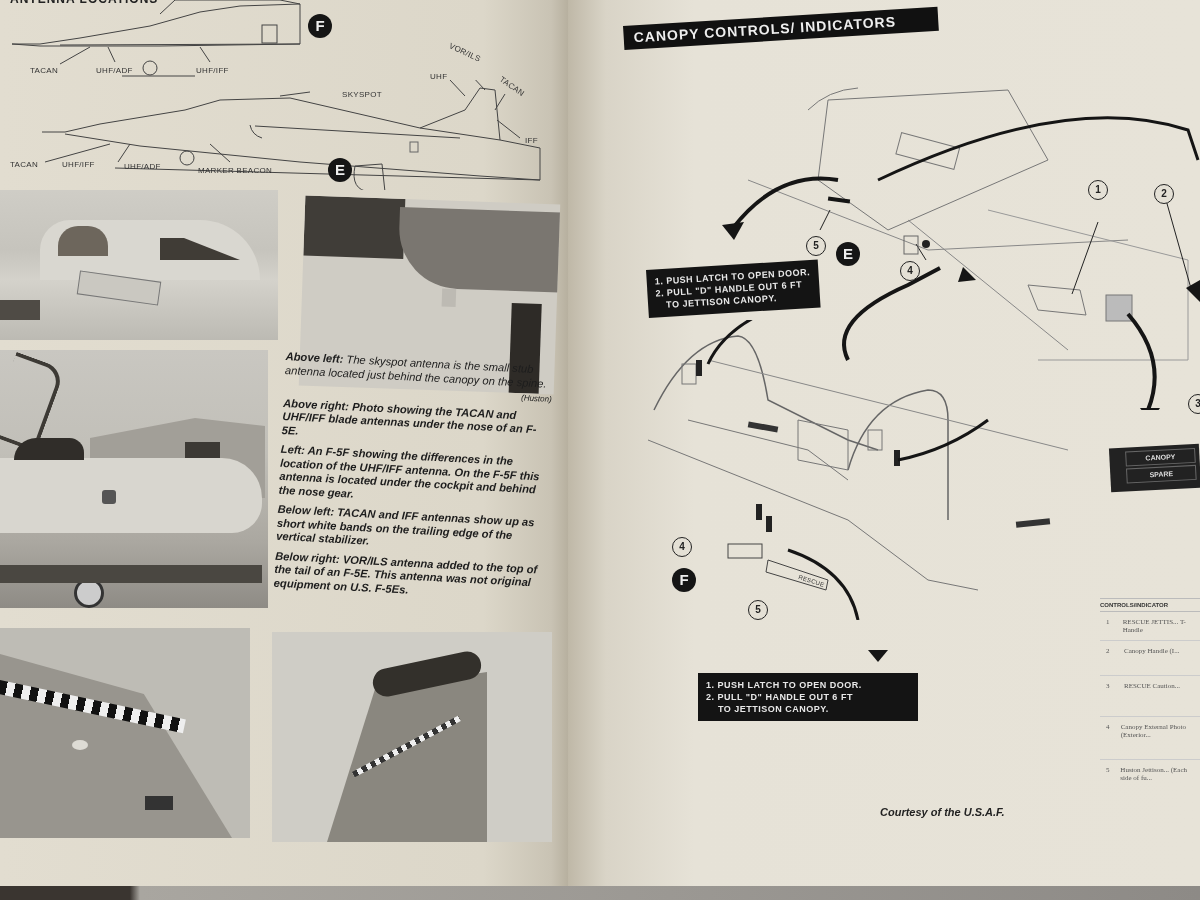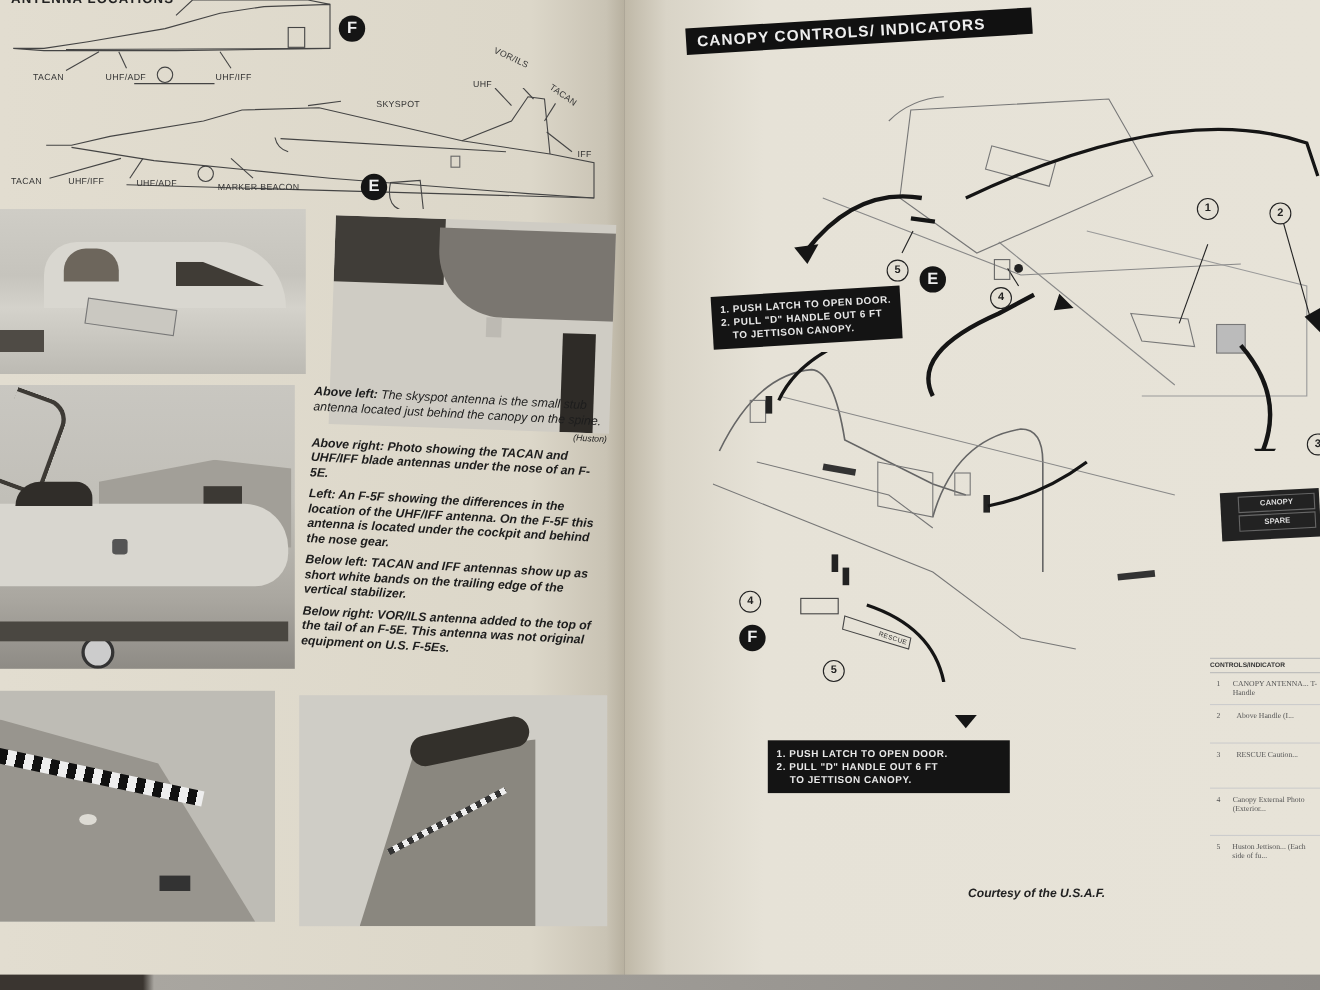--- a/index.html
+++ b/index.html
@@ -205,25 +205,25 @@
   <div class="instr" style="left:130px;top:673px;width:204px;">
     <div>1. PUSH LATCH TO OPEN DOOR.</div>
     <div>2. PULL "D" HANDLE OUT 6 FT</div>
     <div style="padding-left:12px">TO JETTISON CANOPY.</div>
   </div>
 
   <div class="table-area" style="left:532px;">
     <div class="th">CONTROLS/INDICATOR</div>
     <div class="row">
         <span class="num">1</span>
-        <span>CANOPY ANTENNA... T-Handle</span>
+        <span>RESCUE JETTIS... T-Handle</span>
       </div>
     <div class="row" style="padding-bottom:20px">
         <span class="num">2</span>
-        <span>Above Handle (I...</span>
+        <span>Canopy Handle (I...</span>
       </div>
     <div class="row" style="padding-bottom:26px">
         <span class="num">3</span>
         <span>RESCUE Caution...</span>
       </div>
     <div class="row" style="padding-bottom:20px">
         <span class="num">4</span>
         <span>Canopy External Photo (Exterior...</span>
       </div>
     <div class="row" style="border-bottom:none">

